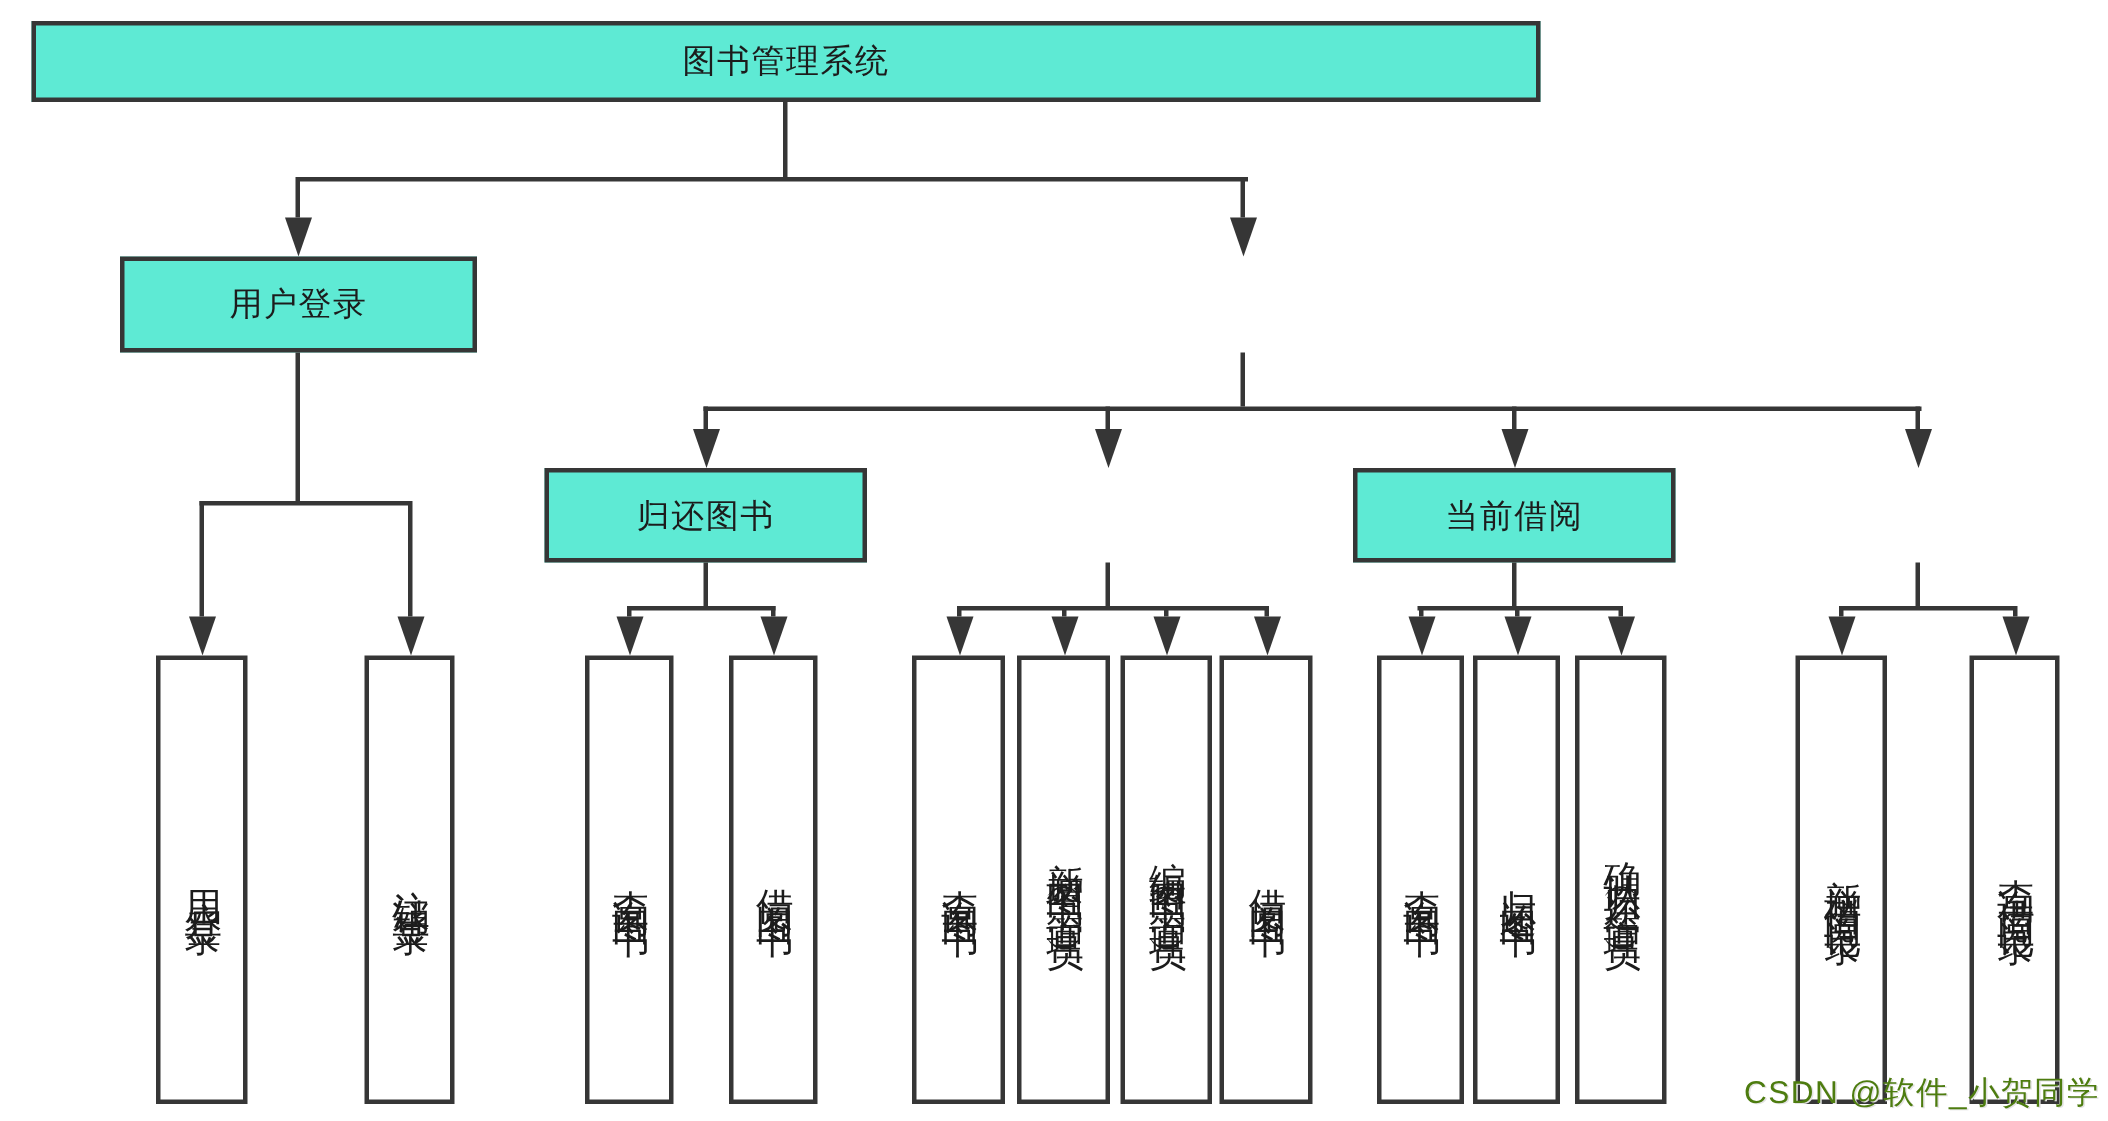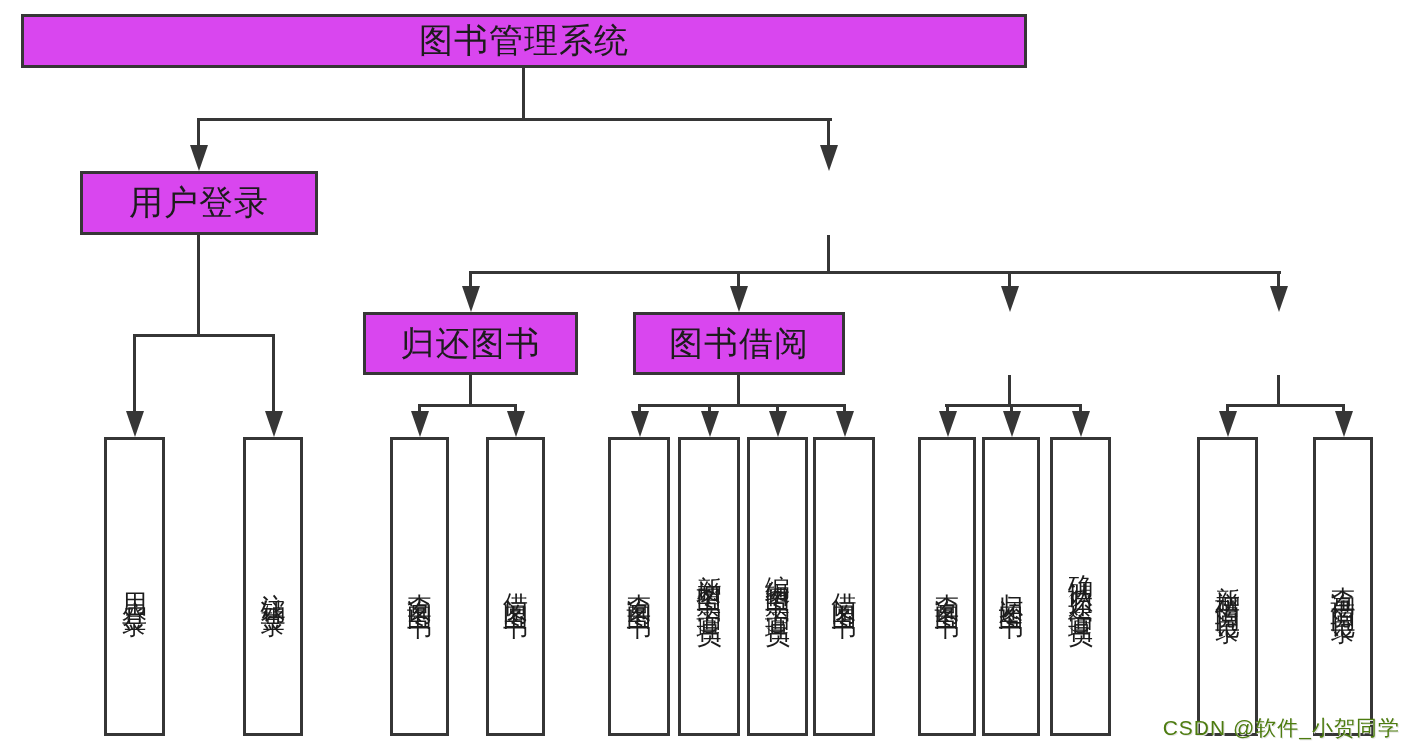--- a/index.html
+++ b/index.html
@@ -3,23 +3,23 @@
 <meta charset="utf-8">
 <style>
   html,body { margin:0; padding:0; background:#ffffff; }
   .canvas {
     position:relative; width:1405px; height:747px; background:#ffffff;
     font-family:"Liberation Sans", sans-serif; overflow:hidden;
   }
   
   .node {
     position:absolute; box-sizing:border-box;
-    border:3px solid #363636; background:#d946ef;
+    border:3px solid #363636; background:#5eead4;
     display:flex; align-items:center; justify-content:center;
-    font-size:34px; color:#1c1c1c; letter-spacing:1px; white-space:nowrap;
+    font-size:22px; color:#1c1c1c; letter-spacing:1px; white-space:nowrap;
   }
   
   .leaf {
     position:absolute; box-sizing:border-box;
     border:3px solid #363636; background:#ffffff;
     display:flex; align-items:center; justify-content:center;
     top:437px; height:299px;
   }
   .leaf .vtext {
     writing-mode:vertical-rl; text-orientation:mixed;
@@ -61,21 +61,21 @@
   <div class="arrow" style="left:272px; top:334px; height:77px;"></div>
 
   <div class="vline" style="left:827px; top:235px; height:36px;"></div>
   <div class="hline" style="left:469px; top:271px; width:812px;"></div>
   <div class="arrow" style="left:469px;  top:271px; height:15px;"></div>
   <div class="arrow" style="left:737px;  top:271px; height:15px;"></div>
   <div class="arrow" style="left:1008px; top:271px; height:15px;"></div>
   <div class="arrow" style="left:1277px; top:271px; height:15px;"></div>
 
   <div class="node" style="left:363px; top:312px; width:215px; height:63px;">归还图书</div>
-  <div class="node" style="left:633px; top:312px; width:212px; height:63px;">图书借阅</div>
+  <div class="node" style="left:902px; top:312px; width:215px; height:63px;">当前借阅</div>
 
   <div class="vline" style="left:469px; top:375px; height:29px;"></div>
   <div class="hline" style="left:418px; top:404px; width:99px;"></div>
   <div class="arrow" style="left:418px; top:404px; height:7px;"></div>
   <div class="arrow" style="left:514px; top:404px; height:7px;"></div>
 
   <div class="vline" style="left:737px; top:375px; height:29px;"></div>
   <div class="hline" style="left:638px; top:404px; width:208px;"></div>
   <div class="arrow" style="left:638px; top:404px; height:7px;"></div>
   <div class="arrow" style="left:708px; top:404px; height:7px;"></div>

